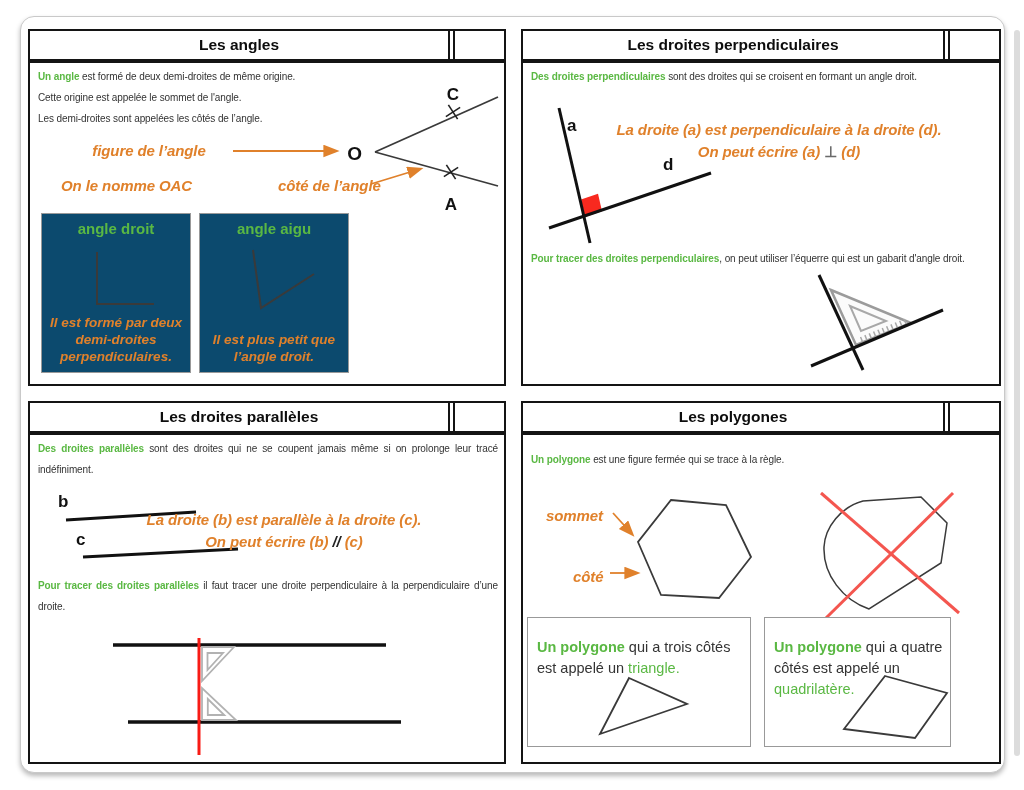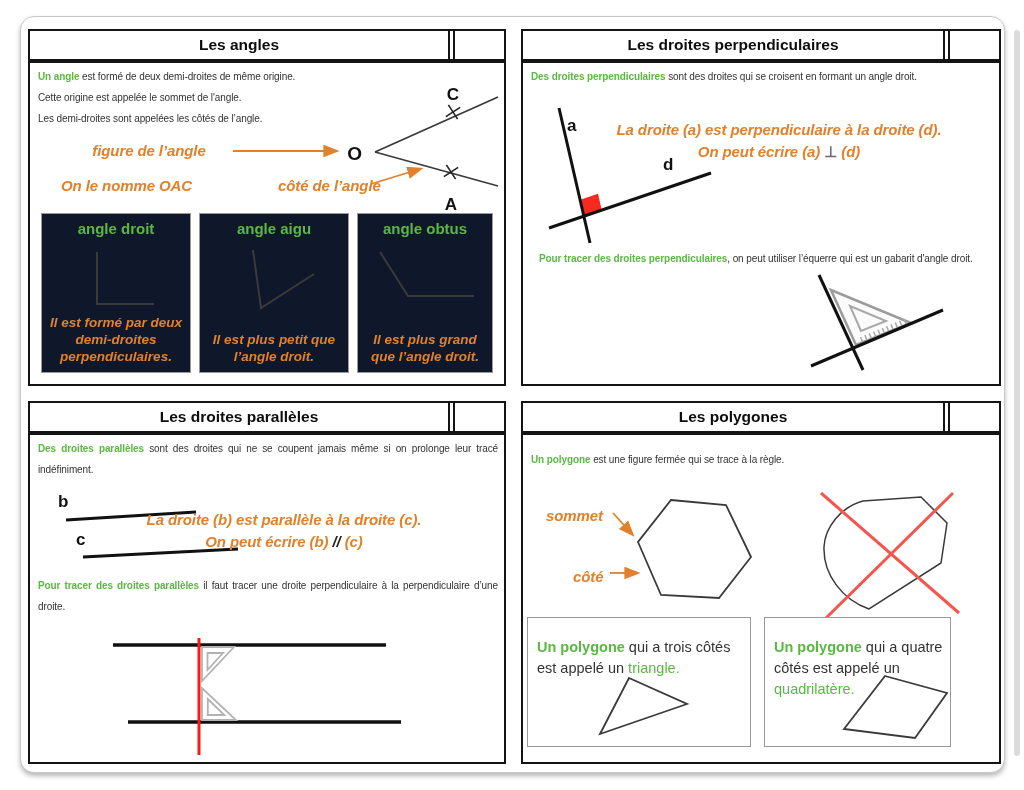--- a/index.html
+++ b/index.html
@@ -44,21 +44,21 @@
   .just{text-align:justify;}
   .green{color:var(--green);font-weight:700;}
   .greenw{color:var(--green);font-weight:400;}
   .onote{color:var(--orange);font-style:italic;font-weight:600;font-size:15px;line-height:22px;letter-spacing:-0.1px;}
   .right{text-align:center;}
   .biglabel{font-weight:700;font-size:17px;color:#111;line-height:17px;}
   .perp-sym{color:#6a6a6a;font-style:normal;font-weight:700;}
   .par-sym{color:#222;font-style:italic;font-weight:800;}
   svg.layer{position:absolute;left:0;top:0;pointer-events:none;}
   .angle-card{
-    position:absolute;border:1.5px solid #999;background:#0f172a;
+    position:absolute;border:1.5px solid #999;background:#0c4a6e;
   }
   .angle-card .ac-title{margin-top:6px;text-align:center;font-size:15px;font-weight:700;color:var(--green);}
   .angle-card .ac-desc{
     position:absolute;left:4px;right:4px;bottom:7px;text-align:center;
     color:var(--orange);font-style:italic;font-weight:700;font-size:13.5px;line-height:17px;
   }
   .poly-card{position:absolute;border:1.5px solid #999;background:#fff;}
   .poly-card .pc-text{margin:19px 9px 0 9px;font-size:14.5px;line-height:21px;color:var(--text);}
 </style>
 </head>
@@ -116,27 +116,20 @@
         </svg>
         <div class="ac-desc">Il est formé par deux demi-droites perpendiculaires.</div>
       </div>
       <div class="angle-card" style="left:169px;top:150px;width:150px;height:160px">
         <div class="ac-title">angle aigu</div>
         <svg class="layer" style="top:32px" width="150" height="68" viewBox="0 0 150 68">
           <path d="M53,4 L61,62 L114,28" fill="none" stroke="#3a3a3a" stroke-width="2"></path>
         </svg>
         <div class="ac-desc">Il est plus petit que l’angle droit.</div>
       </div>
-      <div class="angle-card" style="left:327px;top:150px;width:136px;height:160px">
-        <div class="ac-title">angle obtus</div>
-        <svg class="layer" style="top:32px" width="136" height="68" viewBox="0 0 136 68">
-          <path d="M22,6 L50,50 L116,50" fill="none" stroke="#3a3a3a" stroke-width="2"></path>
-        </svg>
-        <div class="ac-desc">Il est plus grand que l’angle droit.</div>
-      </div>
     </div>
   </section>
 
   <section class="panel" style="left:500px;top:12px;width:480px;height:357px">
     <div class="panel-header">
       <div class="title-cell">
           <span>Les droites perpendiculaires</span>
         </div>
       <div class="corner-cell"></div>
     </div>
@@ -159,21 +152,21 @@
         </g>
       </svg>
 
       <div class="abs para just" style="left:8px;top:3px;width:460px"><span class="green">Des droites perpendiculaires</span><span> sont des droites qui se croisent en formant un angle droit.</span></div>
 
       <div class="abs onote right" style="right:10px;top:56px;width:420px">
         <div>La droite (a) est perpendiculaire à la droite (d).</div>
         <div><span>On peut écrire (a) </span><span class="perp-sym">⊥</span><span> (d)</span></div>
       </div>
 
-      <div class="abs para just" style="left:16px;top:185px;width:460px"><span class="green">Pour tracer des droites perpendiculaires</span><span>, on peut utiliser l’équerre qui est un gabarit d'angle droit.</span></div>
+      <div class="abs para just" style="left:8px;top:185px;width:460px"><span class="green">Pour tracer des droites perpendiculaires</span><span>, on peut utiliser l’équerre qui est un gabarit d'angle droit.</span></div>
     </div>
   </section>
 
   <section class="panel" style="left:7px;top:384px;width:478px;height:363px">
     <div class="panel-header">
       <div class="title-cell">
           <span>Les droites parallèles</span>
         </div>
       <div class="corner-cell"></div>
     </div>

